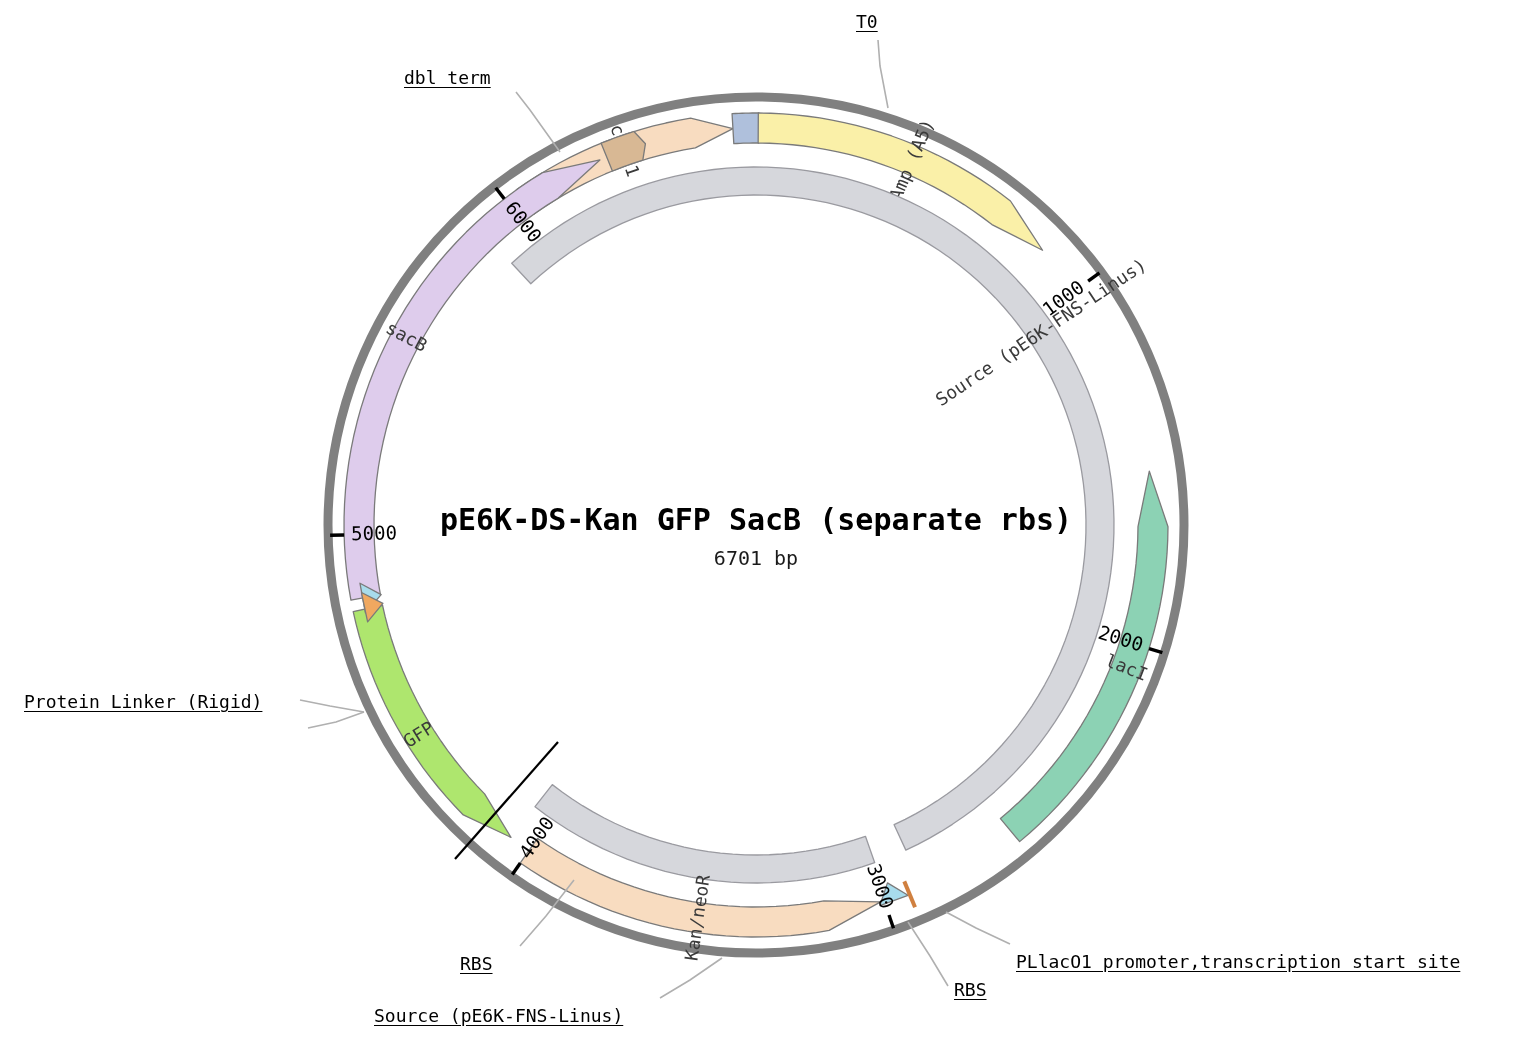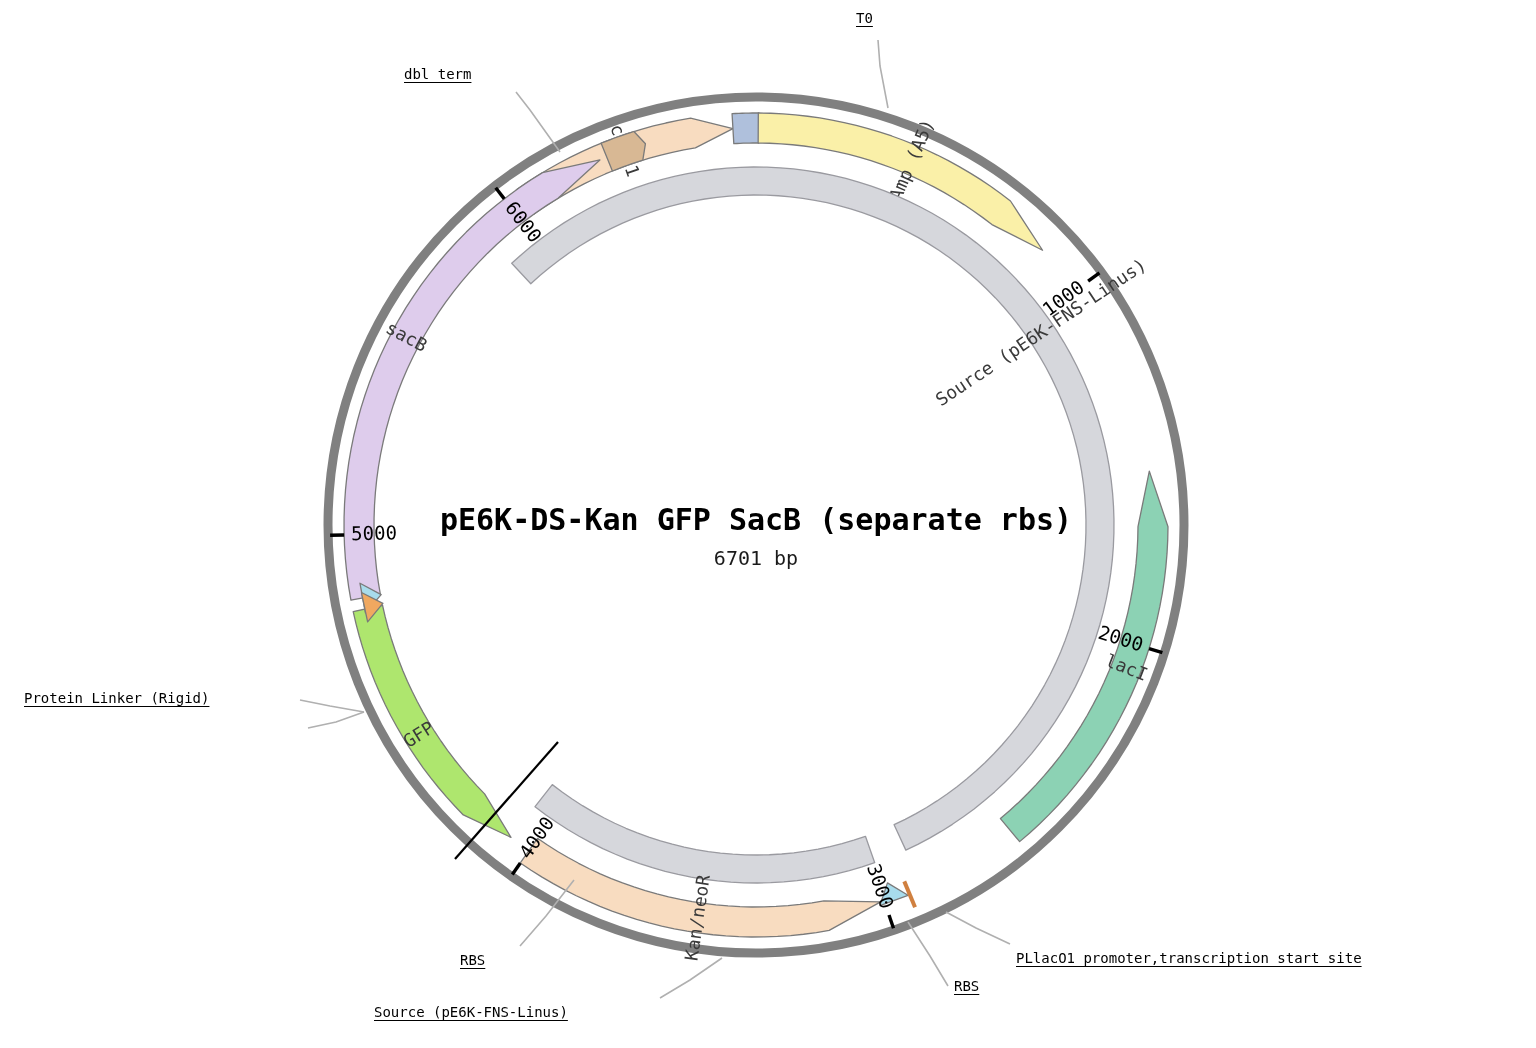--- a/index.html
+++ b/index.html
@@ -67,21 +67,21 @@
     stroke-width: 1.6;
     fill: none;
   }
   .cut-line {
     stroke: #000000;
     stroke-width: 2.2;
   }
   .callout-label {
     position: absolute;
     font-family: "DejaVu Sans Mono", "Liberation Mono", monospace;
-    font-size: 14px;
+    font-size: 18px;
     color: #000000;
     white-space: pre;
     line-height: 1.28;
   }
   .callout-label span {
     text-decoration: underline;
     text-underline-offset: 3px;
   }
 </style>
 </head>

